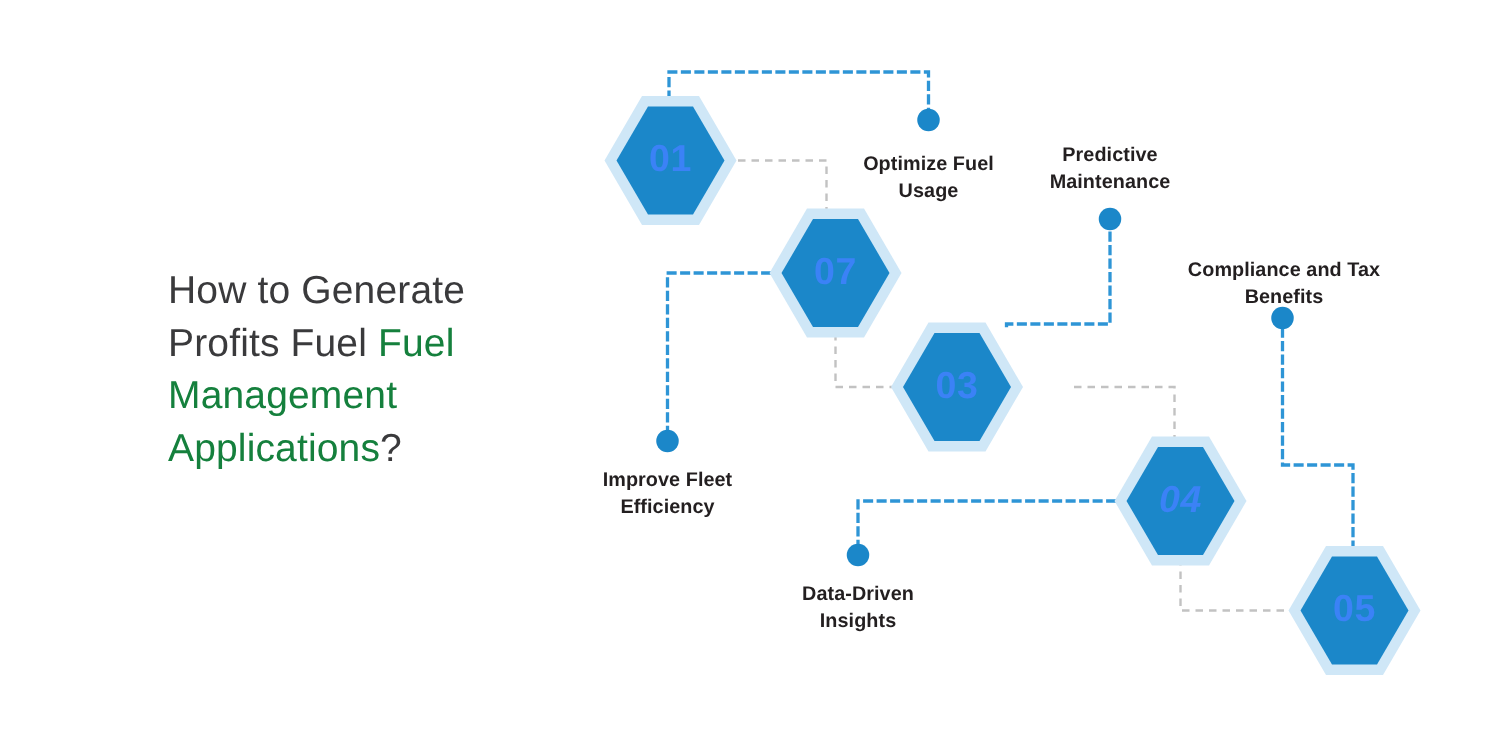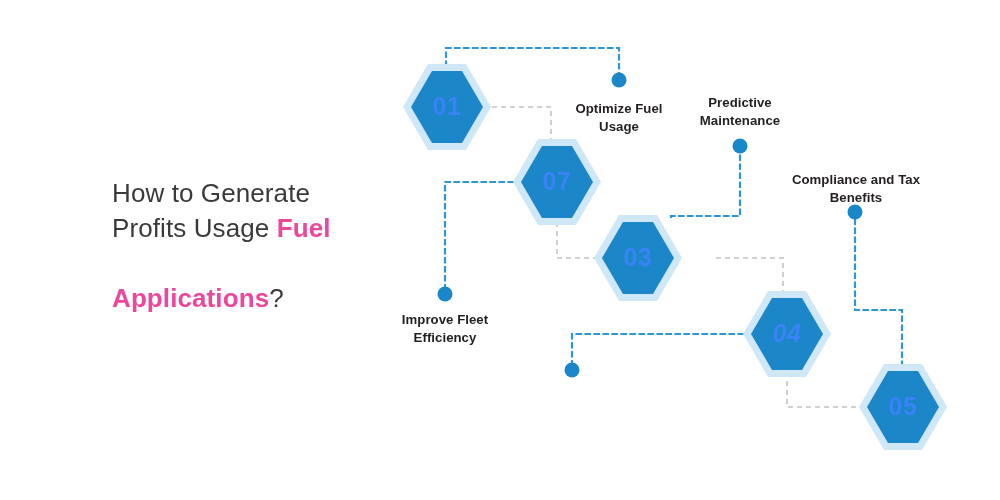--- a/index.html
+++ b/index.html
@@ -16,21 +16,21 @@
   .title{
     position:absolute;
     left:112px; top:176px;
     width:240px;
     font-size:26px;
     line-height:35px;
     color:#3a3a3c;
     letter-spacing:0.1px;
     font-weight:400;
   }
-  .title .b{font-weight:700;color:#ec4899;}
+  .title .b{font-weight:400;color:#15803d;}
 
   
   #wires{position:absolute;left:0;top:0;width:1000px;height:500px;}
 
   
   .hex{position:absolute;width:98px;height:96px;}
   .hex svg{display:block;width:98px;height:96px;}
   .hex .num{
     position:absolute;left:0;top:0;width:98px;height:96px;
     display:flex;align-items:center;justify-content:center;
@@ -54,22 +54,22 @@
   .logo{position:absolute;left:18px;top:462px;height:28px;}
   .logo svg{display:block;}
 </style>
 </head>
 <body>
 
 <div id="stage">
 
   <div class="title">
     <span>How to Generate</span><br>
-    <span>Profits Usage </span><span class="b">Fuel</span><br>
-    <br>
+    <span>Profits Fuel </span><span class="b">Fuel</span><br>
+    <span class="b">Management</span><br>
     <span class="b">Applications</span><span>?</span>
   </div>
 
   <svg id="wires" viewBox="0 0 1000 500" xmlns="http://www.w3.org/2000/svg">
 
     <polyline points="492,107 551,107 551,146" fill="none" stroke="#c2c2c2" stroke-width="1.6" stroke-dasharray="5,4"></polyline>
 
     <polyline points="557,222 557,258 629,258" fill="none" stroke="#c2c2c2" stroke-width="1.6" stroke-dasharray="5,4"></polyline>
 
     <polyline points="716,258 783,258 783,296" fill="none" stroke="#c2c2c2" stroke-width="1.6" stroke-dasharray="5,4"></polyline>
@@ -141,20 +141,24 @@
   <div class="lab" style="left:365px;top:311px;">
     <span>Improve Fleet</span><br>
     <span>Efficiency</span>
   </div>
 
   <div class="lab" style="left:660px;top:94px;">
     <span>Predictive</span><br>
     <span>Maintenance</span>
   </div>
 
+  <div class="lab" style="left:492px;top:387px;">
+    <span>Data-Driven</span><br>
+    <span>Insights</span>
+  </div>
 
   <div class="lab" style="left:775px;top:153px;width:162px;margin-top:18px;">
     <span>Compliance and Tax</span><br>
     <span>Benefits</span>
   </div>
 
 
 </div>
 
 </body></html>

